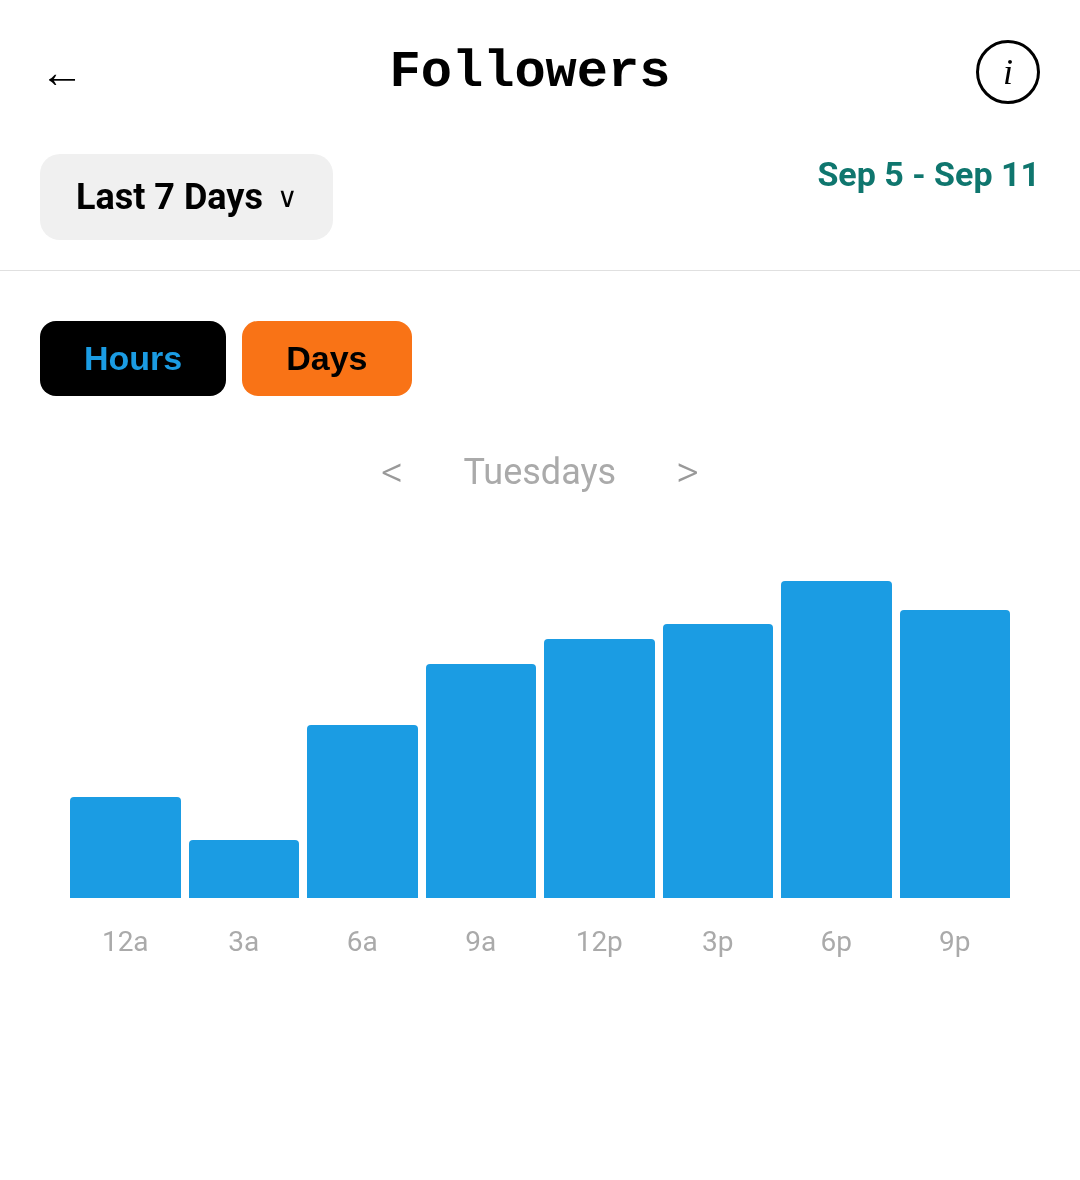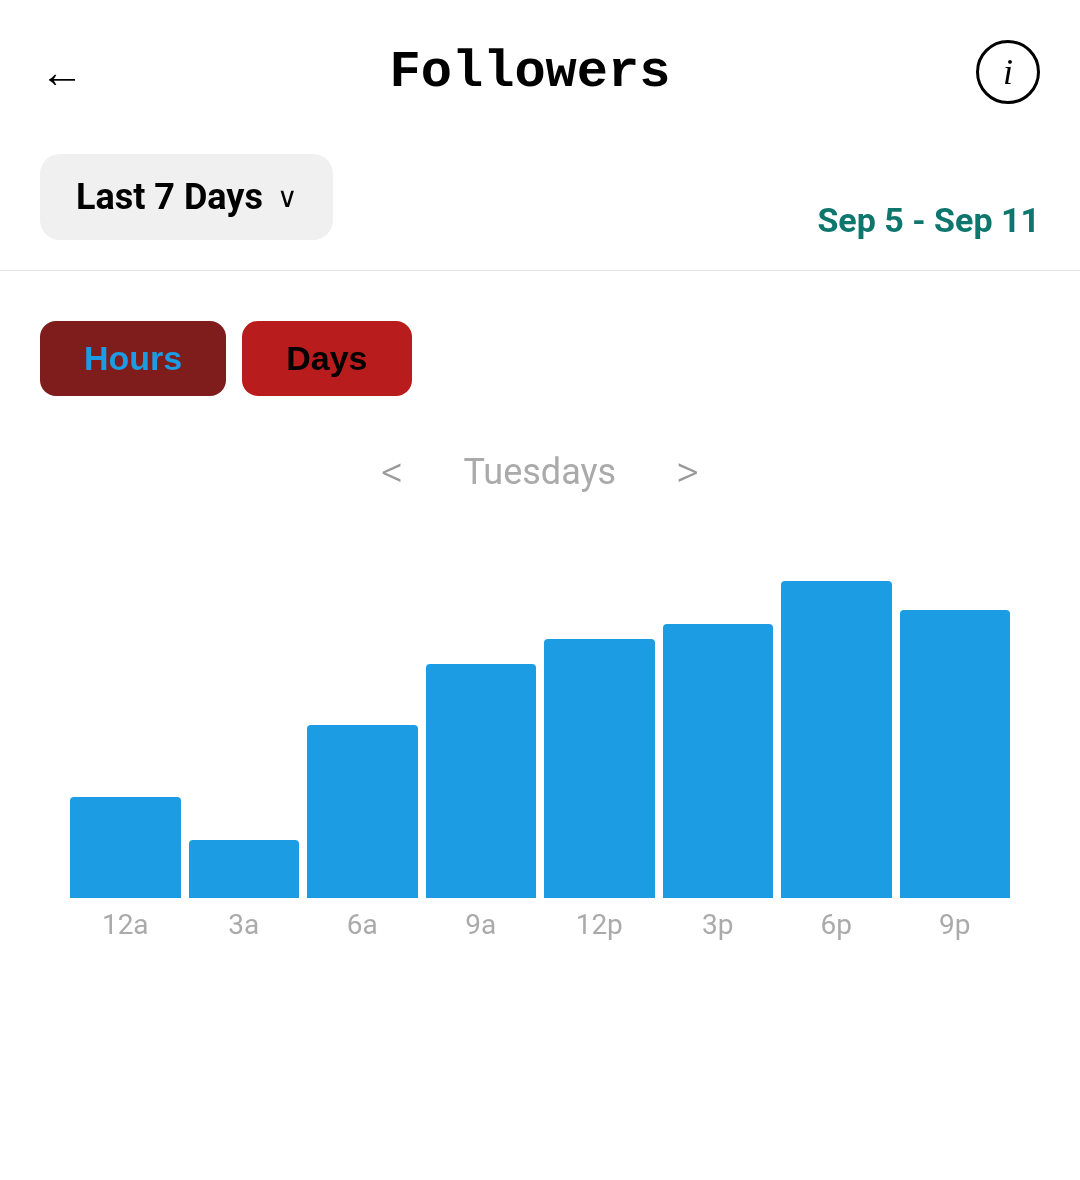--- a/index.html
+++ b/index.html
@@ -43,21 +43,21 @@
       font-size: 36px;
       font-weight: 400;
       color: #000;
       font-style: italic;
       font-family: Georgia, serif;
     }
 
     
     .filter-row {
       display: flex;
-      align-items: flex-end;
+      align-items: flex-start;
       justify-content: space-between;
       padding: 20px 40px 30px 40px;
     }
     .filter-dropdown {
       background: #f0f0f0;
       border-radius: 20px;
       padding: 22px 36px;
       display: flex;
       align-items: center;
       gap: 14px;
@@ -105,25 +105,25 @@
     .tab-btn {
       padding: 18px 44px;
       border-radius: 16px;
       font-size: 34px;
       font-weight: 600;
       cursor: pointer;
       border: none;
       outline: none;
     }
     .tab-btn.active {
-      background: #7f1d1d;
+      background: #000000;
       color: #1b9ce3;
     }
     .tab-btn.inactive {
-      background: #b91c1c;
+      background: #f97316;
       color: #000;
     }
 
     
     .day-nav {
       display: flex;
       align-items: center;
       justify-content: center;
       gap: 60px;
       margin-bottom: 40px;
@@ -162,21 +162,21 @@
     }
     .bar {
       width: 100%;
       background: #1b9ce3;
       border-radius: 4px 4px 0 0;
     }
     .x-labels {
       display: flex;
       padding: 0 10px;
       gap: 8px;
-      margin-top: 10px;
+      margin-top: 27px;
     }
     .x-label {
       flex: 1;
       text-align: center;
       font-size: 28px;
       color: #aaa;
       font-weight: 400;
     }
   </style>
 </head>

